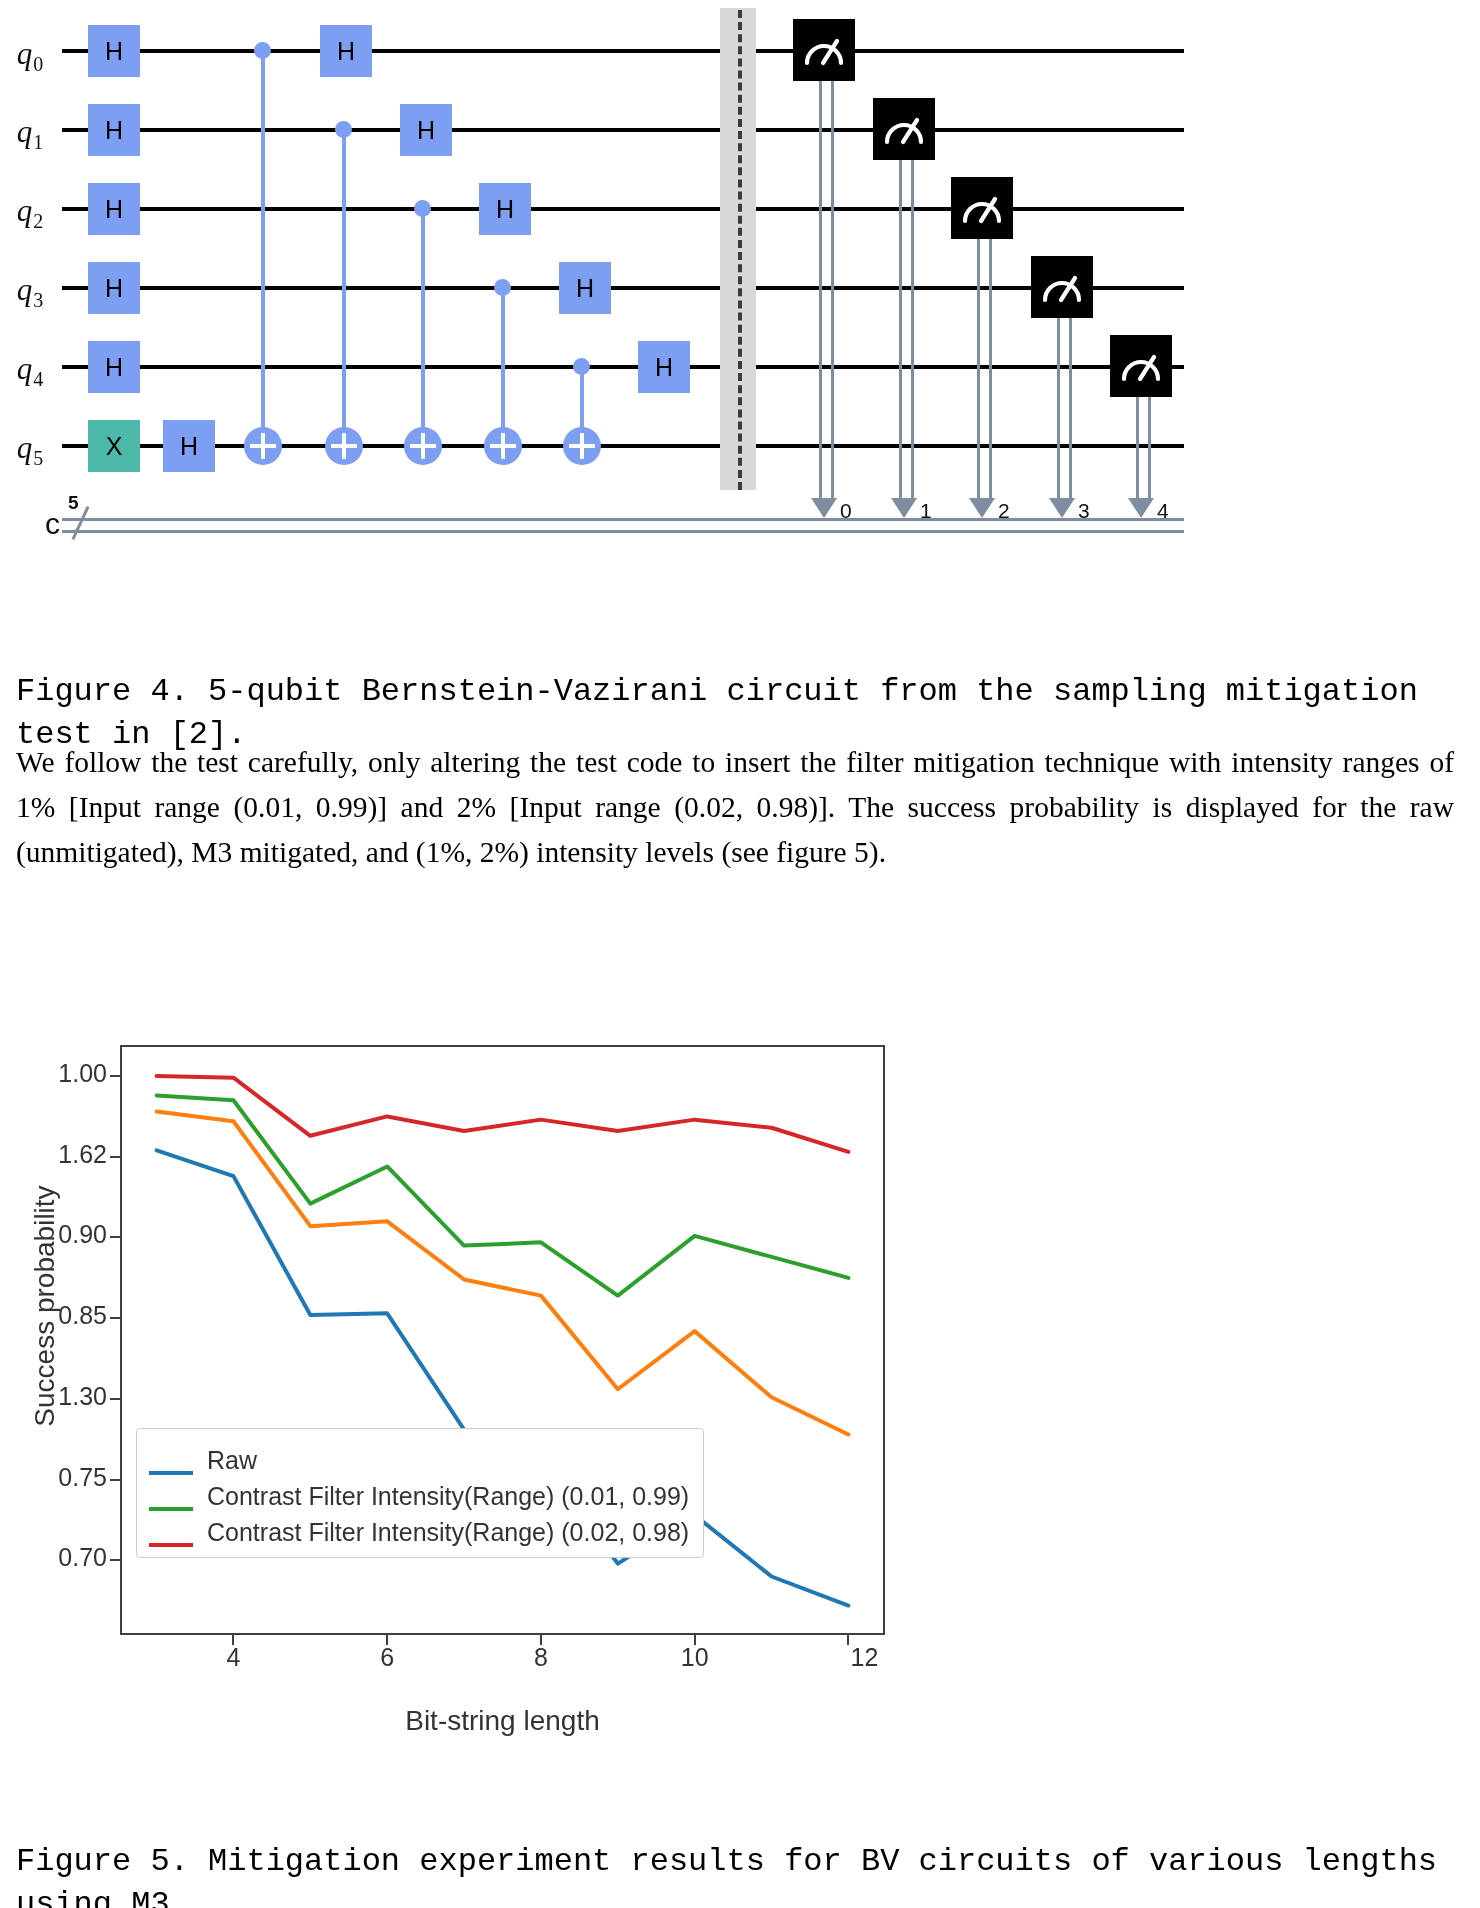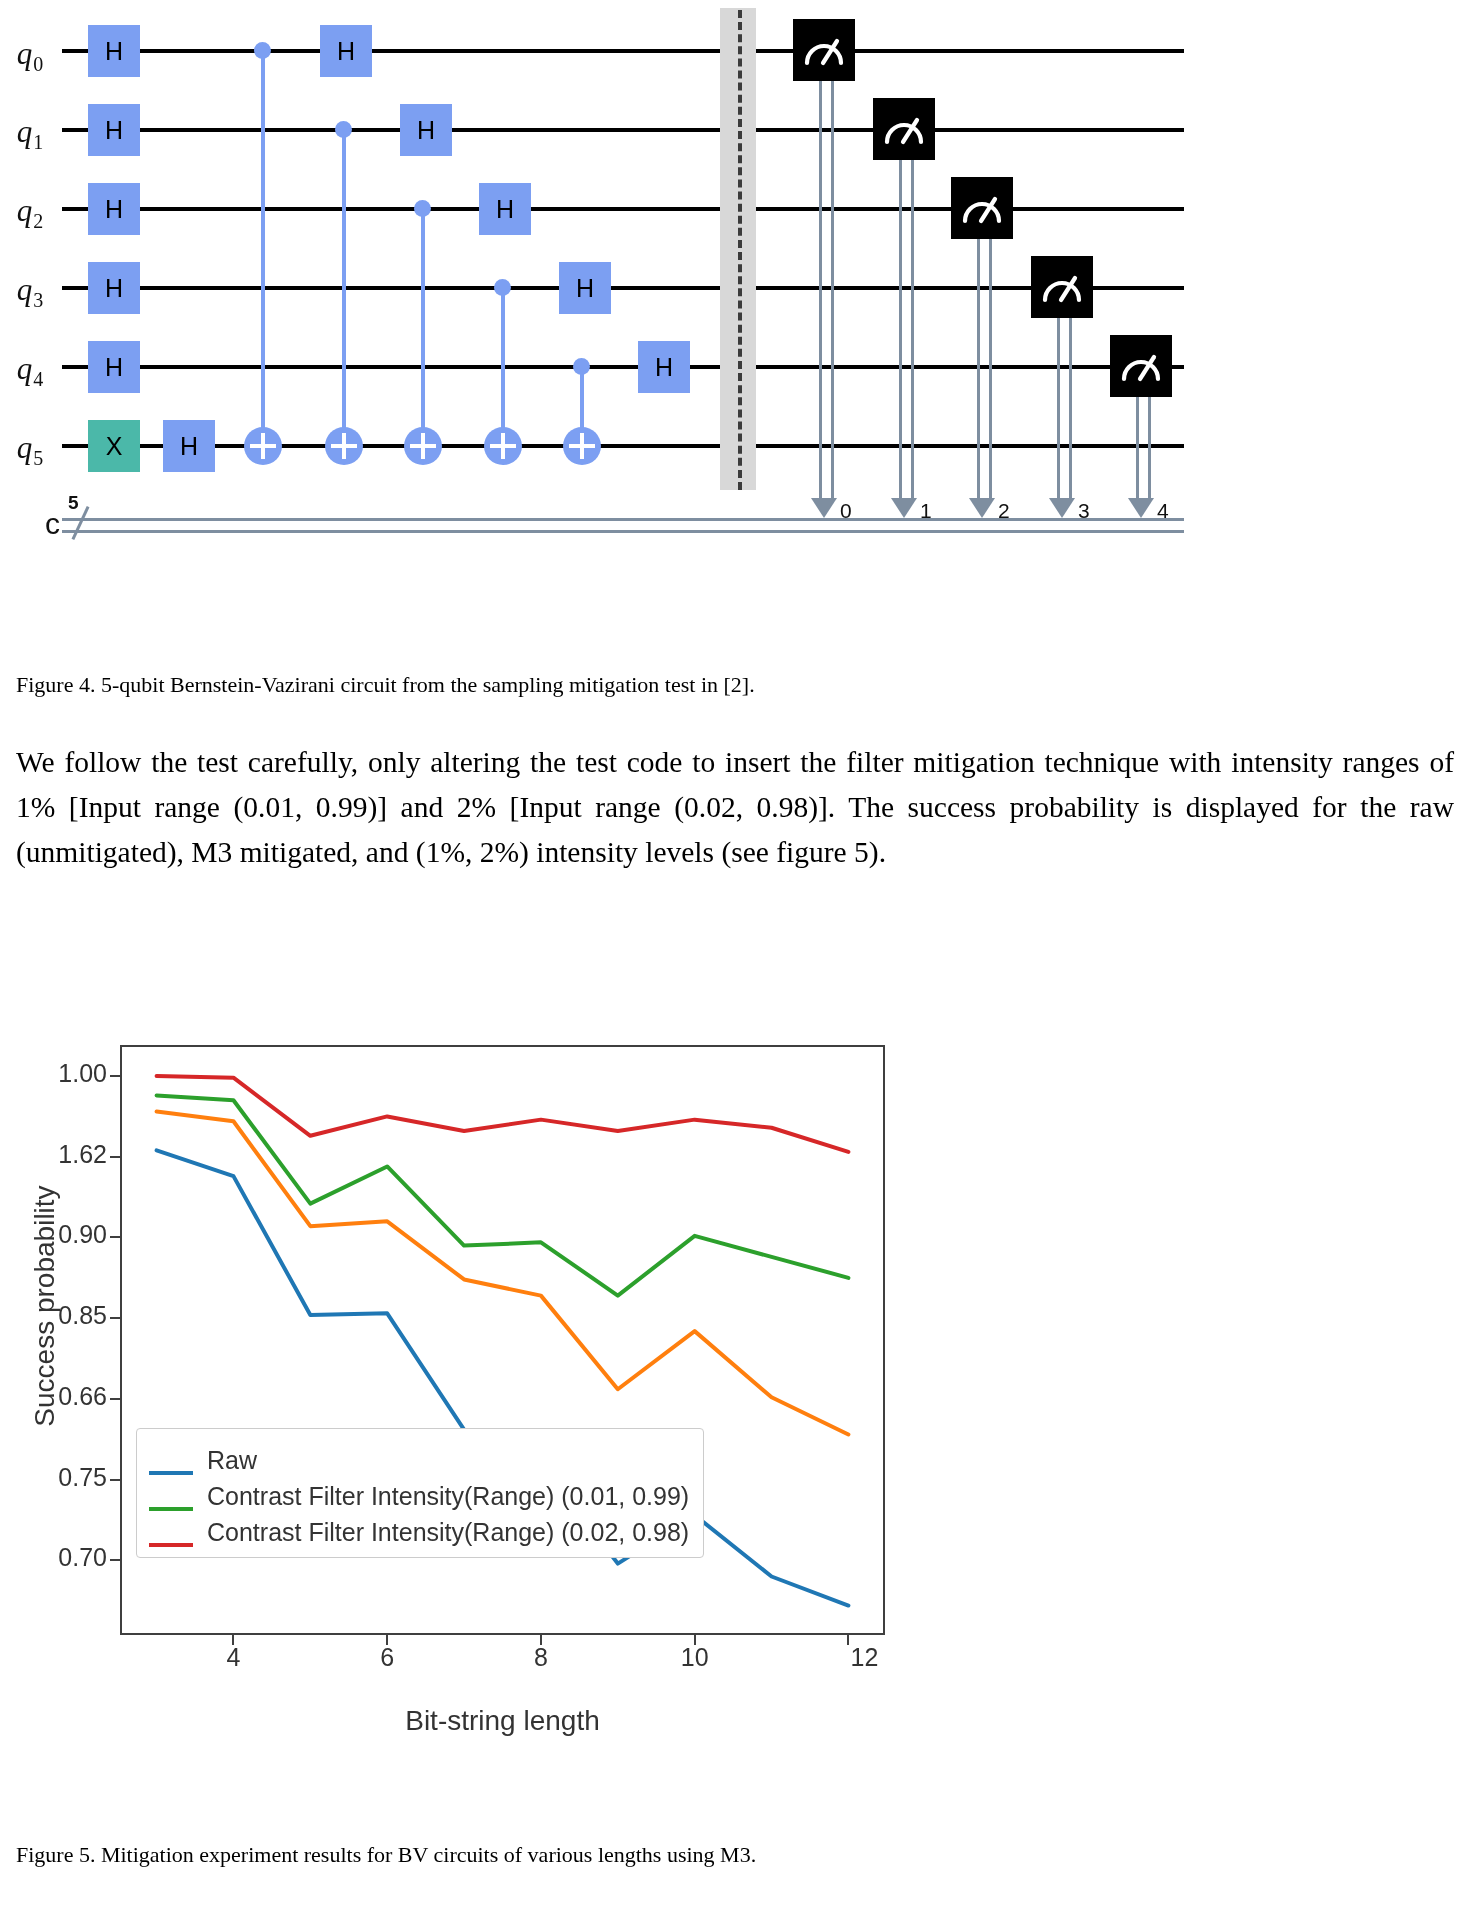--- a/index.html
+++ b/index.html
@@ -151,22 +151,22 @@
     font-family: "Liberation Sans", sans-serif;
     font-size: 21px;
     color: #111;
   }
 
   
   .caption {
     position: absolute;
     left: 16px;
     width: 1440px;
-    font-family: Liberation Serif, serif;
-    font-size: 22px;
+    font-family: Liberation Mono, monospace;
+    font-size: 32px;
     line-height: 1.35;
     color: #000;
   }
   .bodytext {
     position: absolute;
     left: 16px;
     width: 1438px;
     font-family: "Liberation Serif", serif;
     font-size: 29.5px;
     line-height: 1.52;
@@ -394,21 +394,21 @@
 
   <div id="ytick-labels">
       <div class="ytick-label" style="top: 59.0579px;">1.00</div>
       <div class="ytick-mark" style="top: 75.0579px;"></div>
       <div class="ytick-label" style="top: 139.774px;">1.62</div>
       <div class="ytick-mark" style="top: 155.774px;"></div>
       <div class="ytick-label" style="top: 220.49px;">0.90</div>
       <div class="ytick-mark" style="top: 236.49px;"></div>
       <div class="ytick-label" style="top: 301.207px;">0.85</div>
       <div class="ytick-mark" style="top: 317.207px;"></div>
-      <div class="ytick-label" style="top: 381.923px;">0.66</div>
+      <div class="ytick-label" style="top: 381.923px;">1.30</div>
       <div class="ytick-mark" style="top: 397.923px;"></div>
       <div class="ytick-label" style="top: 462.639px;">0.75</div>
       <div class="ytick-mark" style="top: 478.639px;"></div>
       <div class="ytick-label" style="top: 543.355px;">0.70</div>
       <div class="ytick-mark" style="top: 559.355px;"></div>
     </div>
   <div id="xtick-labels">
       <div class="xtick-label" style="left: 203.46px; top: 643px;">4</div>
       <div class="xtick-mark" style="left: 232.46px;"></div>
       <div class="xtick-label" style="left: 357.197px; top: 643px;">6</div>

